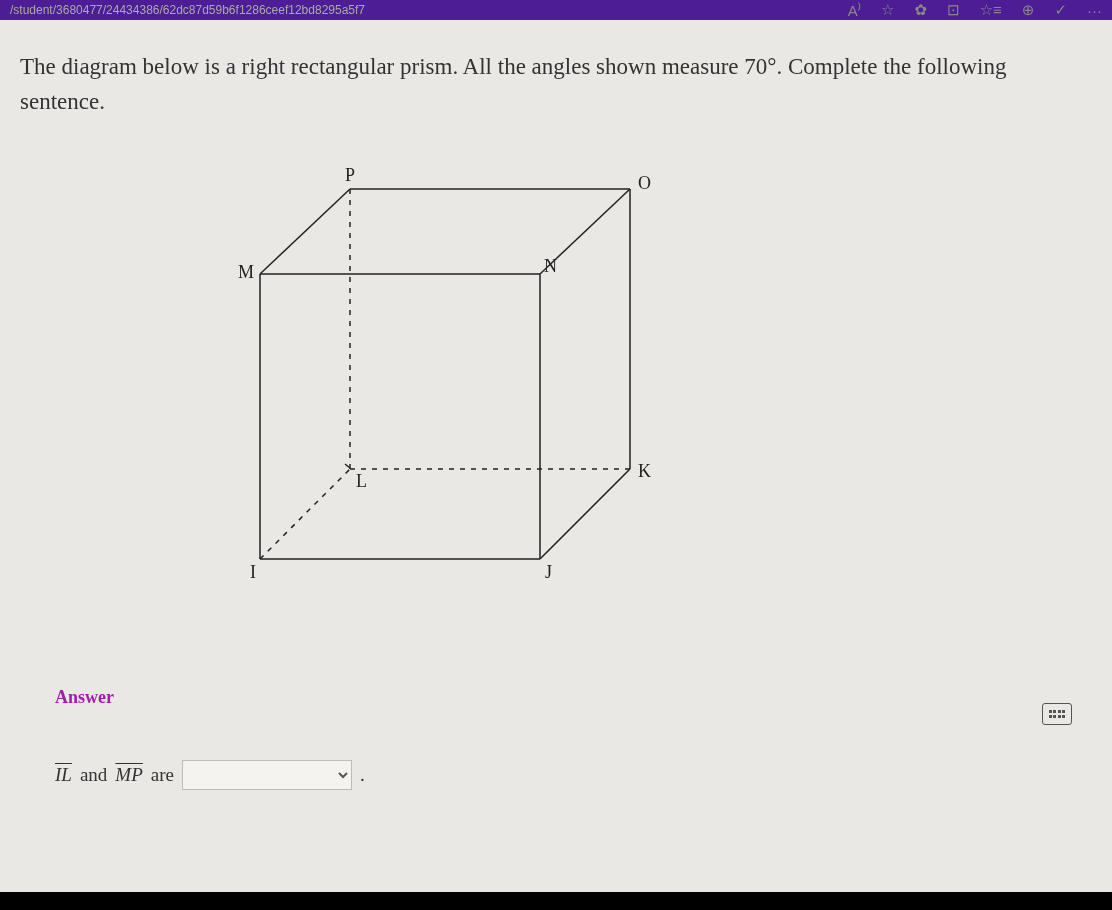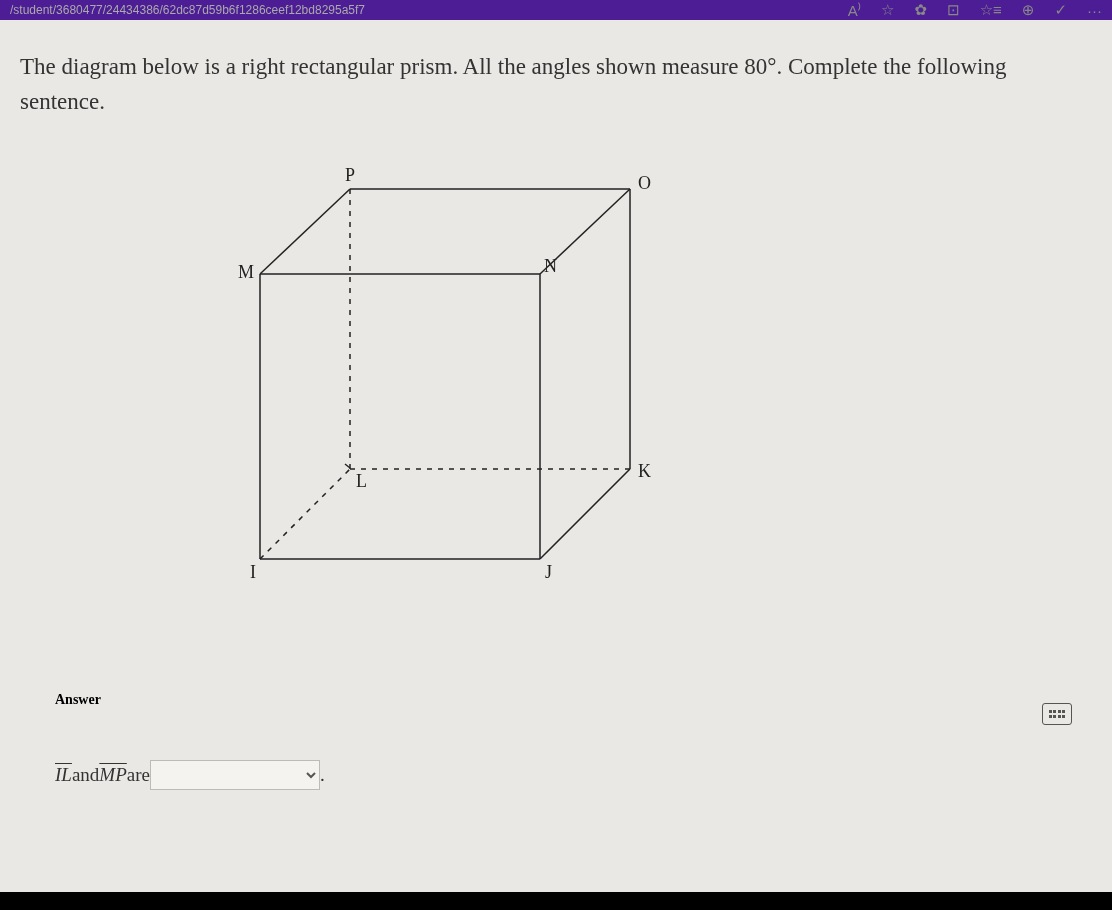--- a/index.html
+++ b/index.html
@@ -49,28 +49,29 @@
       font-family: 'Times New Roman', serif;
       font-size: 18px;
       color: #222;
     }
     .answer-section {
       position: absolute;
       bottom: 100px;
       left: 55px;
     }
     .answer-heading {
-      font-size: 14px;
+      font-size: 18px;
       font-weight: bold;
-      color: #000000;
+      color: #a21caf;
       margin-bottom: 52px;
     }
     .answer-line {
       display: flex;
       align-items: center;
+      gap: 8px;
       font-size: 19px;
       color: #333;
       margin-top: 42px;
     }
     .overline {
       text-decoration: overline;
       font-style: italic;
       font-family: 'Times New Roman', serif;
     }
     .dropdown {
@@ -129,21 +130,21 @@
     <span class="browser-icon">✿</span>
     <span class="browser-icon">⊡</span>
     <span class="browser-icon">☆≡</span>
     <span class="browser-icon">⊕</span>
     <span class="browser-icon">✓</span>
     <span class="browser-icon">···</span>
   </div>
 </div>
 
 <div class="content">
-  <div class="question-text">The diagram below is a right rectangular prism. All the angles shown measure 80°. Complete the following sentence.</div>
+  <div class="question-text">The diagram below is a right rectangular prism. All the angles shown measure 70°. Complete the following sentence.</div>
 
   <div class="diagram-container">
     <svg width="500" height="450" viewBox="0 0 500 450">
 
       <line x1="150" y1="30" x2="430" y2="30" stroke="#222" stroke-width="1.5"></line>
 
       <line x1="430" y1="30" x2="430" y2="310" stroke="#222" stroke-width="1.5"></line>
 
       <line x1="60" y1="115" x2="340" y2="115" stroke="#222" stroke-width="1.5"></line>
 

